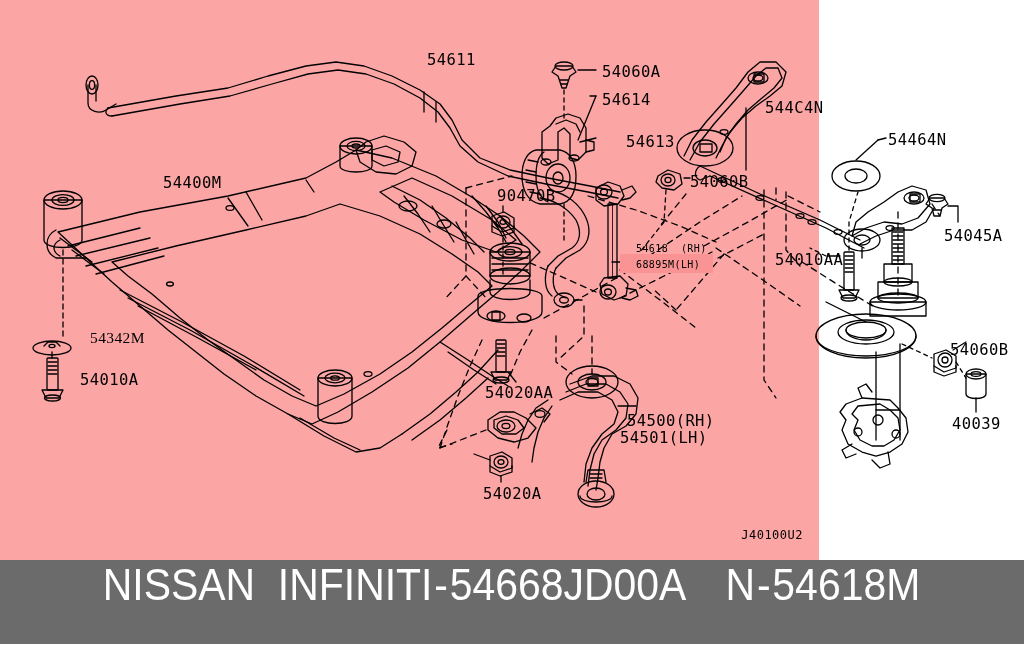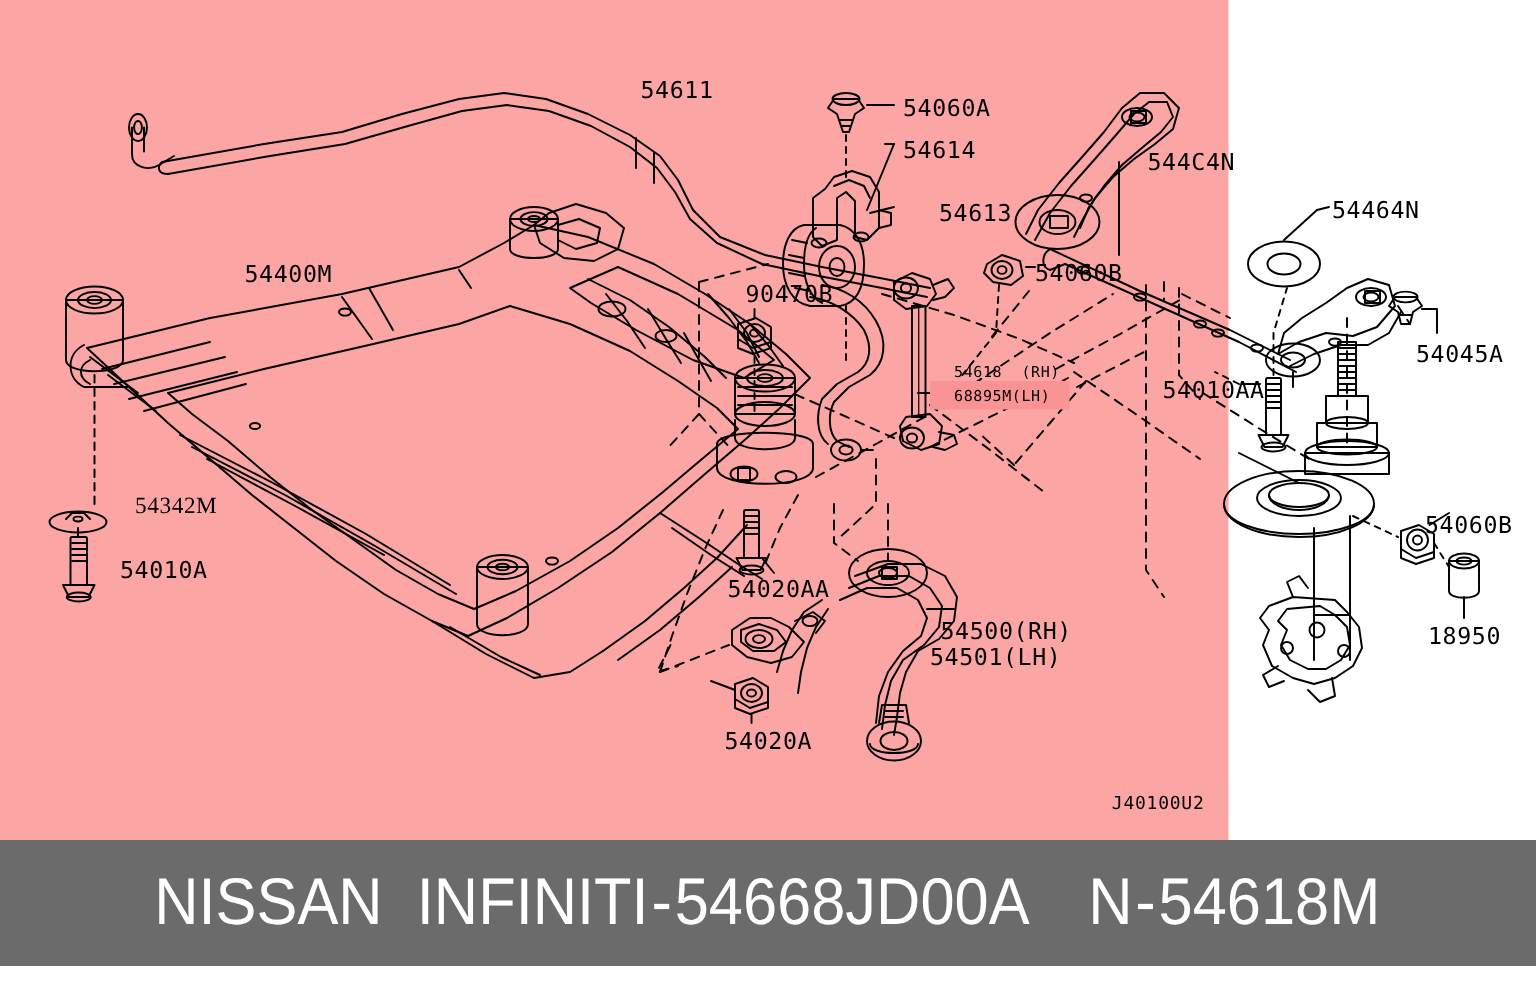--- a/index.html
+++ b/index.html
@@ -68,21 +68,21 @@
   }
   
   #footer {
     position: absolute;
     left: 0;
     top: 560px;
     width: 1024px;
     height: 84px;
     background: #6b6b6b;
     display: flex;
-    align-items: center;
+    align-items: flex-start;
     justify-content: center;
   }
   #footer-inner {
     display: flex;
     align-items: baseline;
     color: #ffffff;
     font-family: "Liberation Sans", sans-serif;
     font-size: 44px;
     font-weight: 400;
     letter-spacing: 0px;
@@ -519,21 +519,21 @@
     <div class="callout" style="left:745px; top:100px;margin-left:20px;">544C4N</div>
     <div class="callout" style="left:888px; top:132px;">54464N</div>
     <div class="callout" style="left:163px; top:175px;">54400M</div>
     <div class="callout" style="left:497px; top:188px;">90470B</div>
     <div class="callout" style="left:690px; top:174px;">54060B</div>
     <div class="callout" style="left:775px; top:252px;">54010AA</div>
     <div class="callout" style="left:944px; top:228px;">54045A</div>
     <div class="callout" style="left:90px; top:329px;font-family:Liberation Serif, serif;">54342M</div>
     <div class="callout" style="left:80px; top:372px;">54010A</div>
     <div class="callout" style="left:950px; top:342px;">54060B</div>
-    <div class="callout" style="left:952px; top:416px;">18950</div>
+    <div class="callout" style="left:952px; top:416px;">40039</div>
     <div class="callout" style="left:485px; top:385px;">54020AA</div>
     <div class="callout" style="left:483px; top:486px;">54020A</div>
 
     <div class="callout" style="left:587px; top:413px;margin-left:40px;">54500(RH)</div>
     <div class="callout" style="left:620px; top:430px;">54501(LH)</div>
 
     <div class="hl-box" style="left: 620px; top: 254px; width: 93px; height: 19px; background: rgb(250, 147, 147);"></div>
     <div class="callout-hl" style="left:636px; top:240px;">54618  (RH)</div>
     <div class="callout-hl" style="left:636px; top:256px;">68895M(LH)</div>
 

